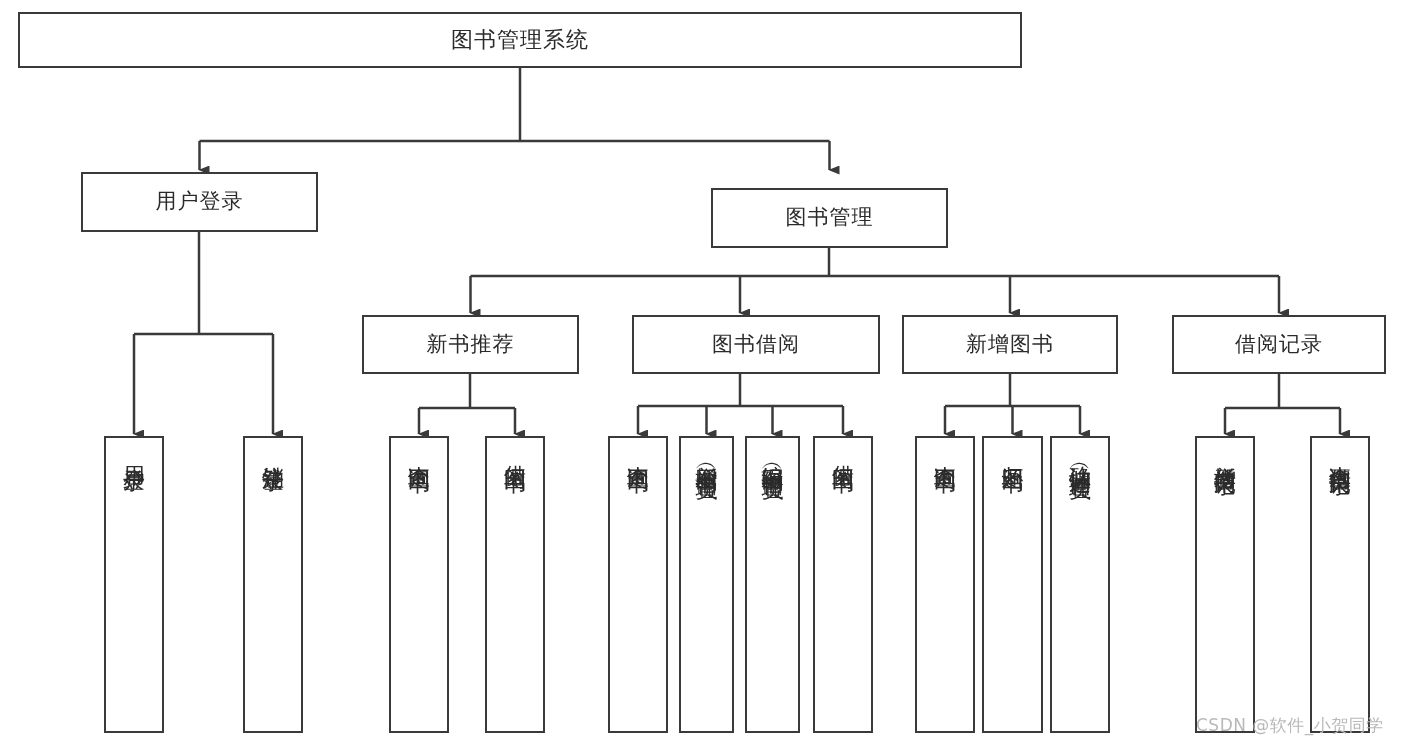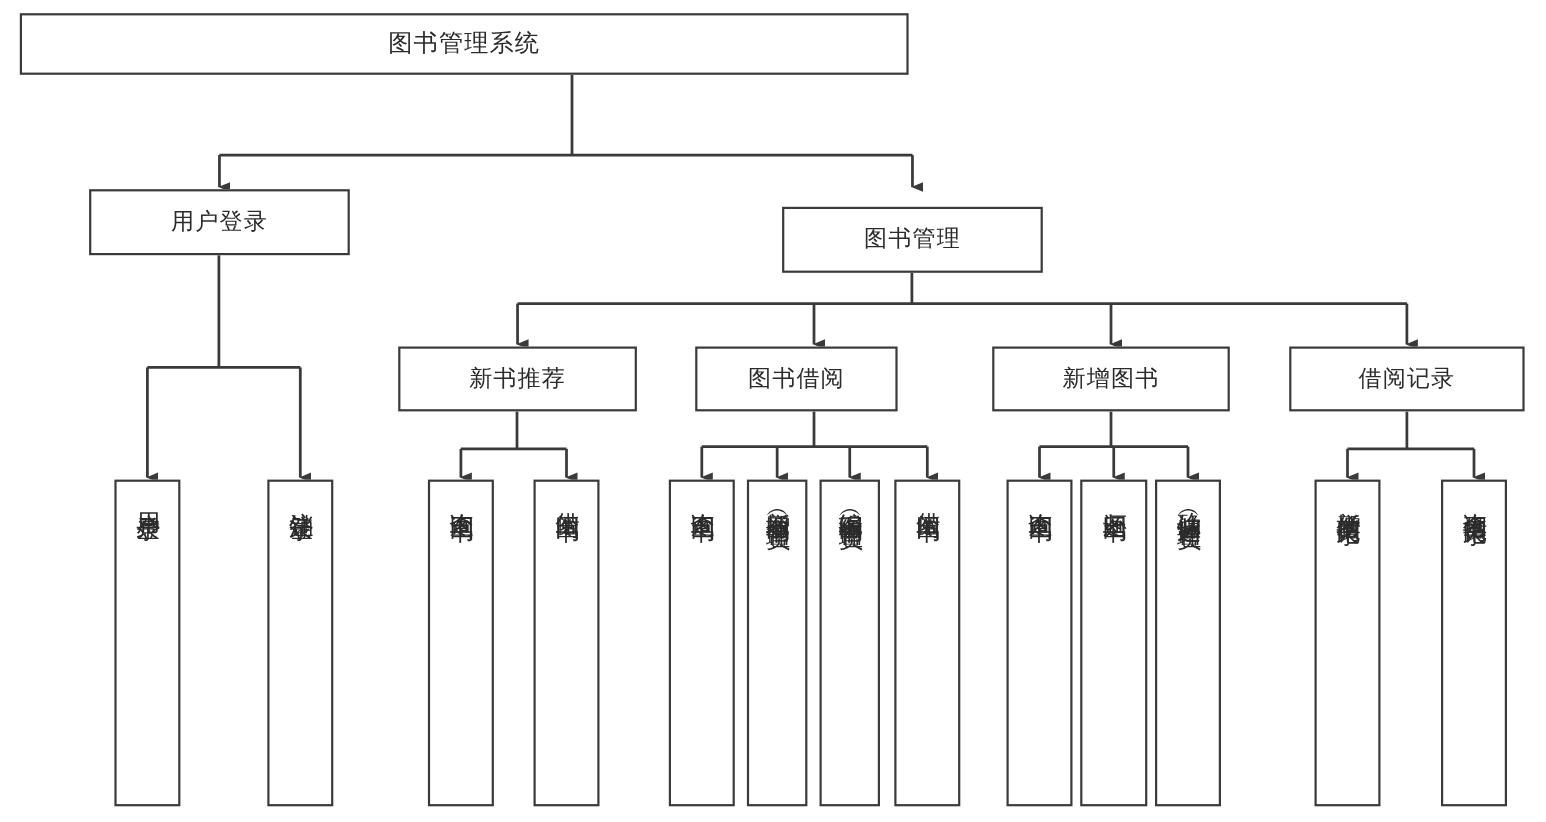--- a/index.html
+++ b/index.html
@@ -107,33 +107,33 @@
         <line x1="1012.5" y1="406" x2="1012.5" y2="434" stroke="#3a3a3a" stroke-width="2.5" marker-end="url(#arrowhead)"></line>
         <line x1="1080" y1="406" x2="1080" y2="434" stroke="#3a3a3a" stroke-width="2.5" marker-end="url(#arrowhead)"></line>
         <line x1="1279" y1="374" x2="1279" y2="408" stroke="#3a3a3a" stroke-width="2.5"></line>
         <line x1="1225" y1="408" x2="1340" y2="408" stroke="#3a3a3a" stroke-width="2.5"></line>
         <line x1="1225" y1="408" x2="1225" y2="434" stroke="#3a3a3a" stroke-width="2.5" marker-end="url(#arrowhead)"></line>
         <line x1="1340" y1="408" x2="1340" y2="434" stroke="#3a3a3a" stroke-width="2.5" marker-end="url(#arrowhead)"></line>
       </g>
   </svg>
 
   <div id="node-layer">
-      <div class="node horiz root" style="left: 18px; top: 12px; width: 808px; height: 56px;">
+      <div class="node horiz root" style="left: 18px; top: 12px; width: 1004px; height: 56px;">
         <span class="label">图书管理系统</span>
       </div>
       <div class="node horiz" style="left: 81px; top: 172px; width: 237px; height: 60px;">
         <span class="label">用户登录</span>
       </div>
       <div class="node horiz" style="left: 711px; top: 172px; width: 237px; height: 60px; margin-top: 16px;">
         <span class="label">图书管理</span>
       </div>
       <div class="node horiz" style="left: 362px; top: 315px; width: 217px; height: 59px;">
         <span class="label">新书推荐</span>
       </div>
-      <div class="node horiz" style="left: 632px; top: 315px; width: 184px; height: 59px;">
+      <div class="node horiz" style="left: 632px; top: 315px; width: 248px; height: 59px;">
         <span class="label">图书借阅</span>
       </div>
       <div class="node horiz" style="left: 902px; top: 315px; width: 216px; height: 59px;">
         <span class="label">新增图书</span>
       </div>
       <div class="node horiz" style="left: 1172px; top: 315px; width: 214px; height: 59px;">
         <span class="label">借阅记录</span>
       </div>
       <div class="node vert" style="left: 104px; top: 436px; width: 60px; height: 297px;">
         <span class="label">用户登录</span>
@@ -169,13 +169,14 @@
         <span class="label">确认归还（管理员）</span>
       </div>
       <div class="node vert" style="left: 1195px; top: 436px; width: 60px; height: 297px;">
         <span class="label">新增借阅记录</span>
       </div>
       <div class="node vert" style="left: 1310px; top: 436px; width: 60px; height: 297px;">
         <span class="label">查询借阅记录</span>
       </div>
     </div>
 
+  <div class="watermark" style="left:1196px; top:714px;">CSDN @软件_小贺同学</div>
 </div>
 
 </body></html>

